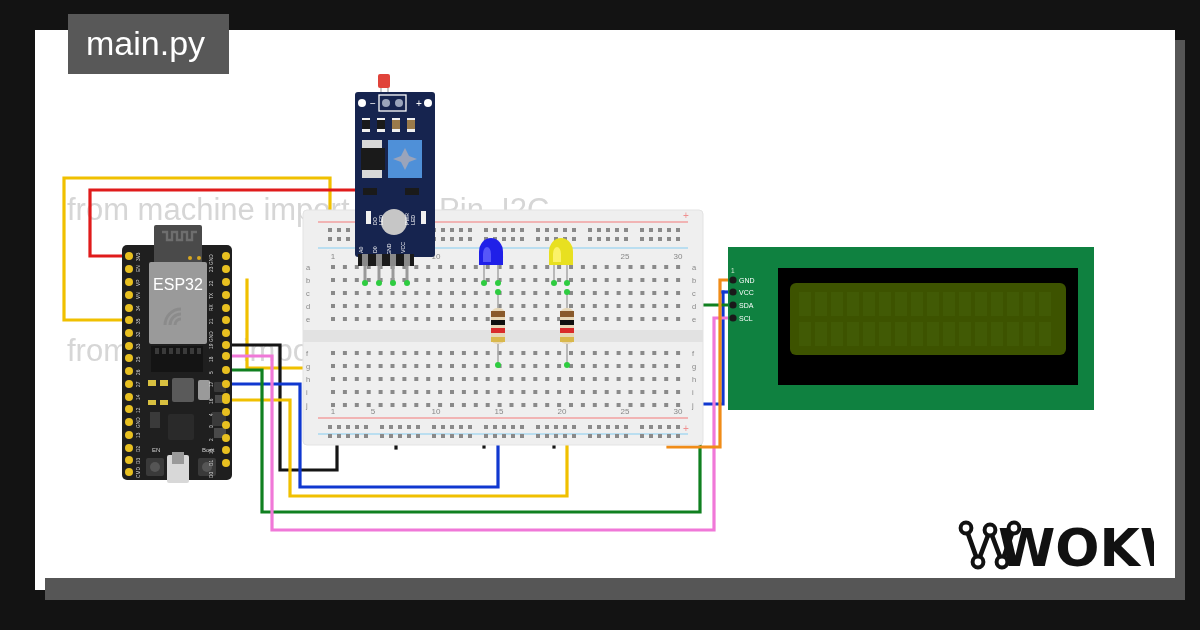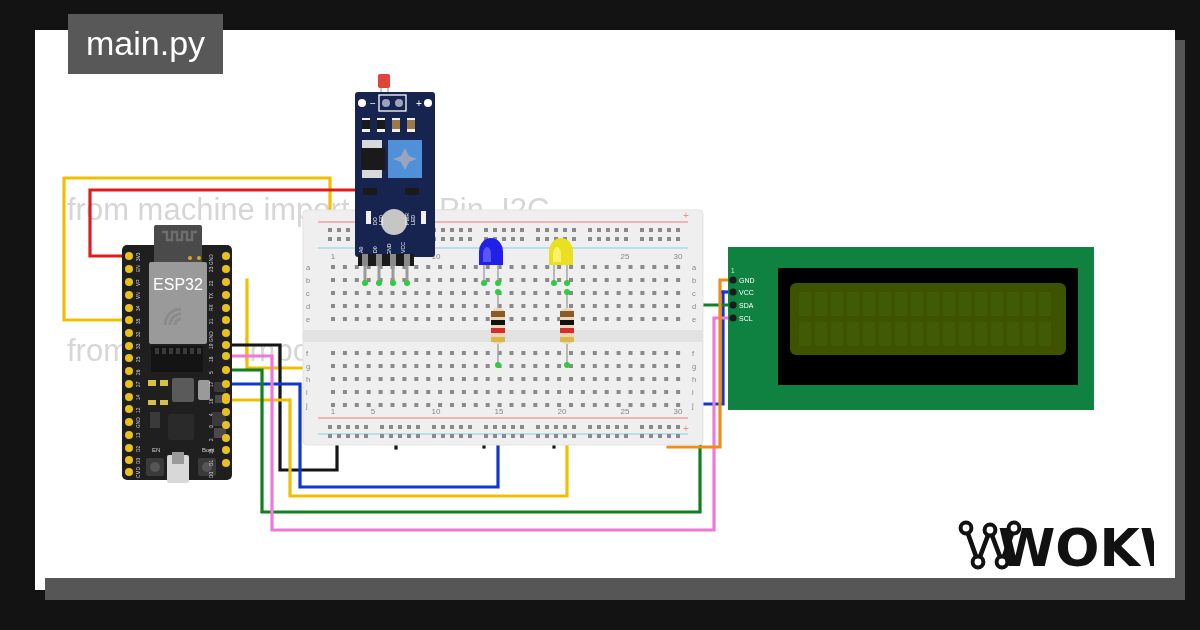--- a/index.html
+++ b/index.html
@@ -28,21 +28,21 @@
     white-space:pre;
     padding:62px 0 0 32px;box-sizing:border-box;
     user-select:none;
   }
   #code-layer div{height:47px;}
   
   #title-badge{
     position:absolute;left:68px;top:14px;
     background:#585858;color:#ffffff;
     font-size:34px;line-height:1;
-    padding:12px 18px 14px 18px;
+    padding:12px 24px 14px 18px;
     z-index:60;
   }
   
   #bottom-strip{
     position:absolute;left:45px;top:578px;width:1140px;height:22px;
     background:#565656;z-index:5;
   }
   
   #wokwi-logo{position:absolute;left:958px;top:516px;z-index:40;}
   

